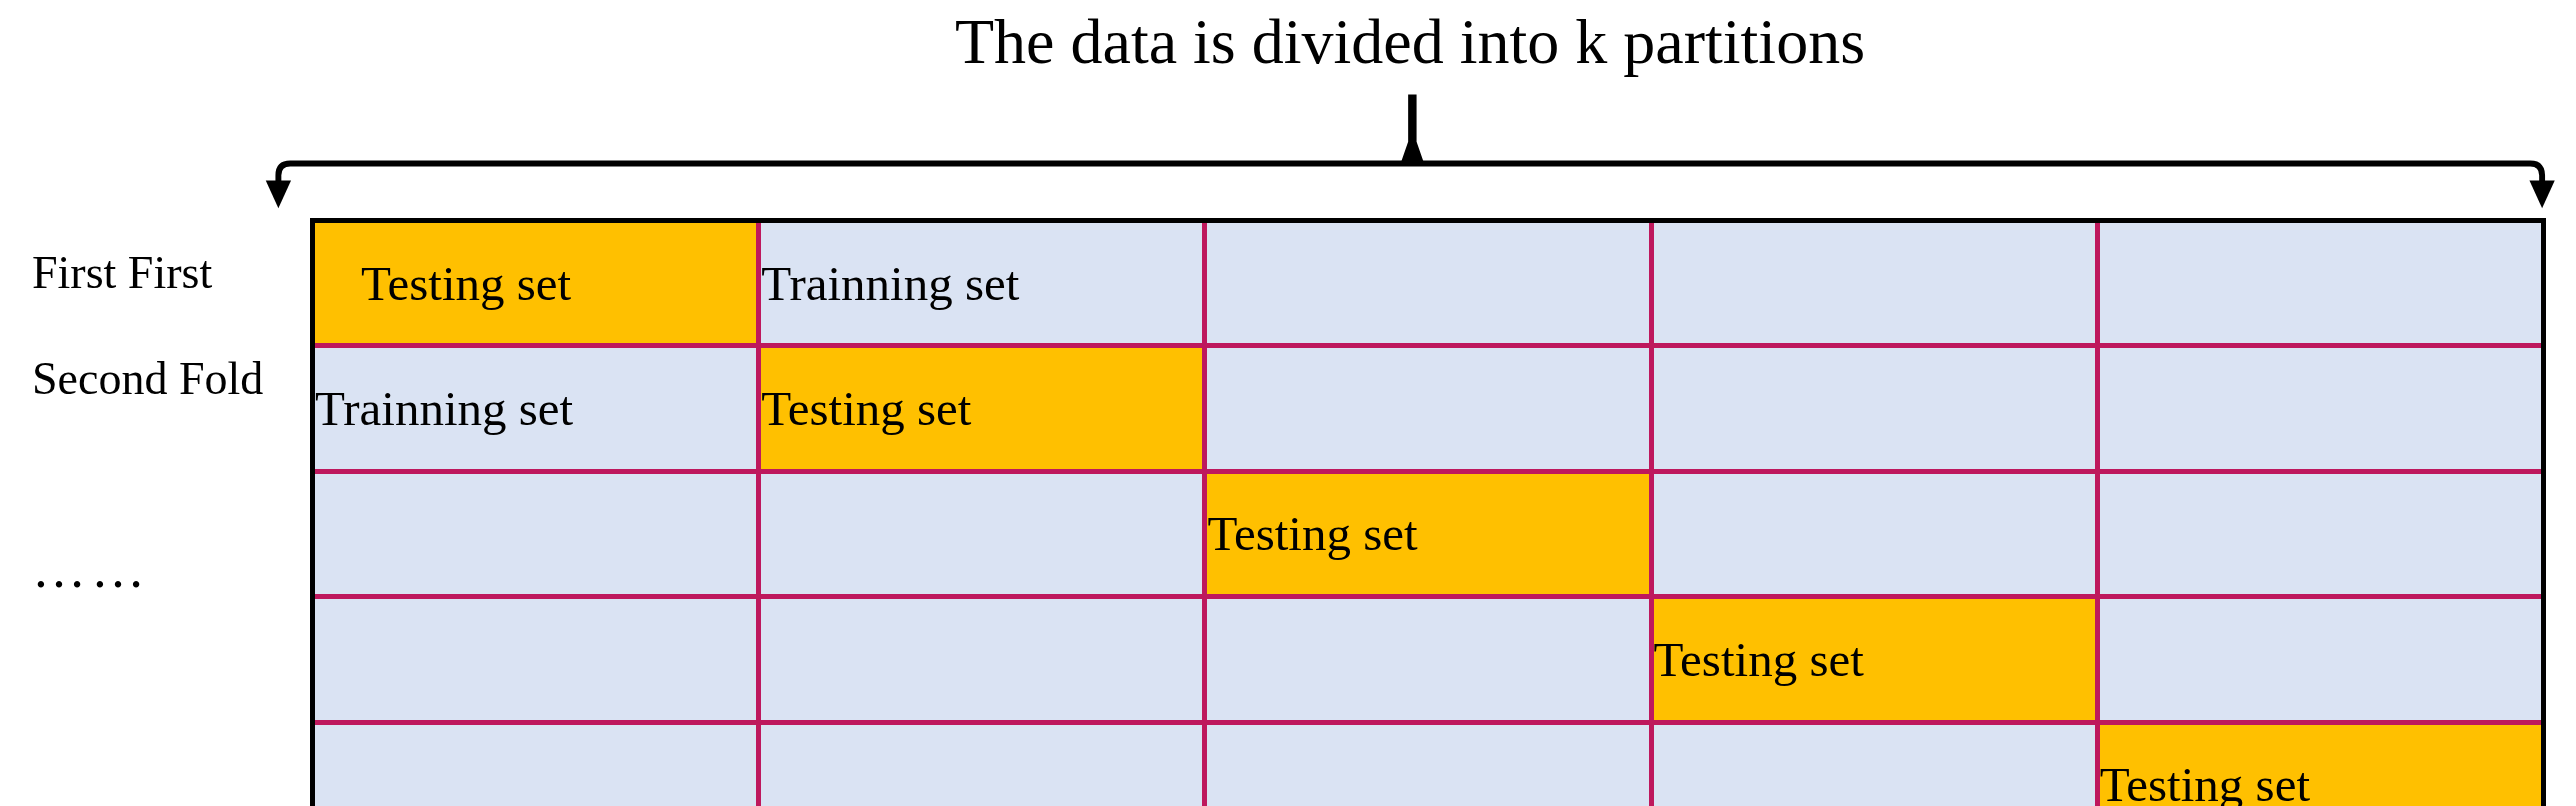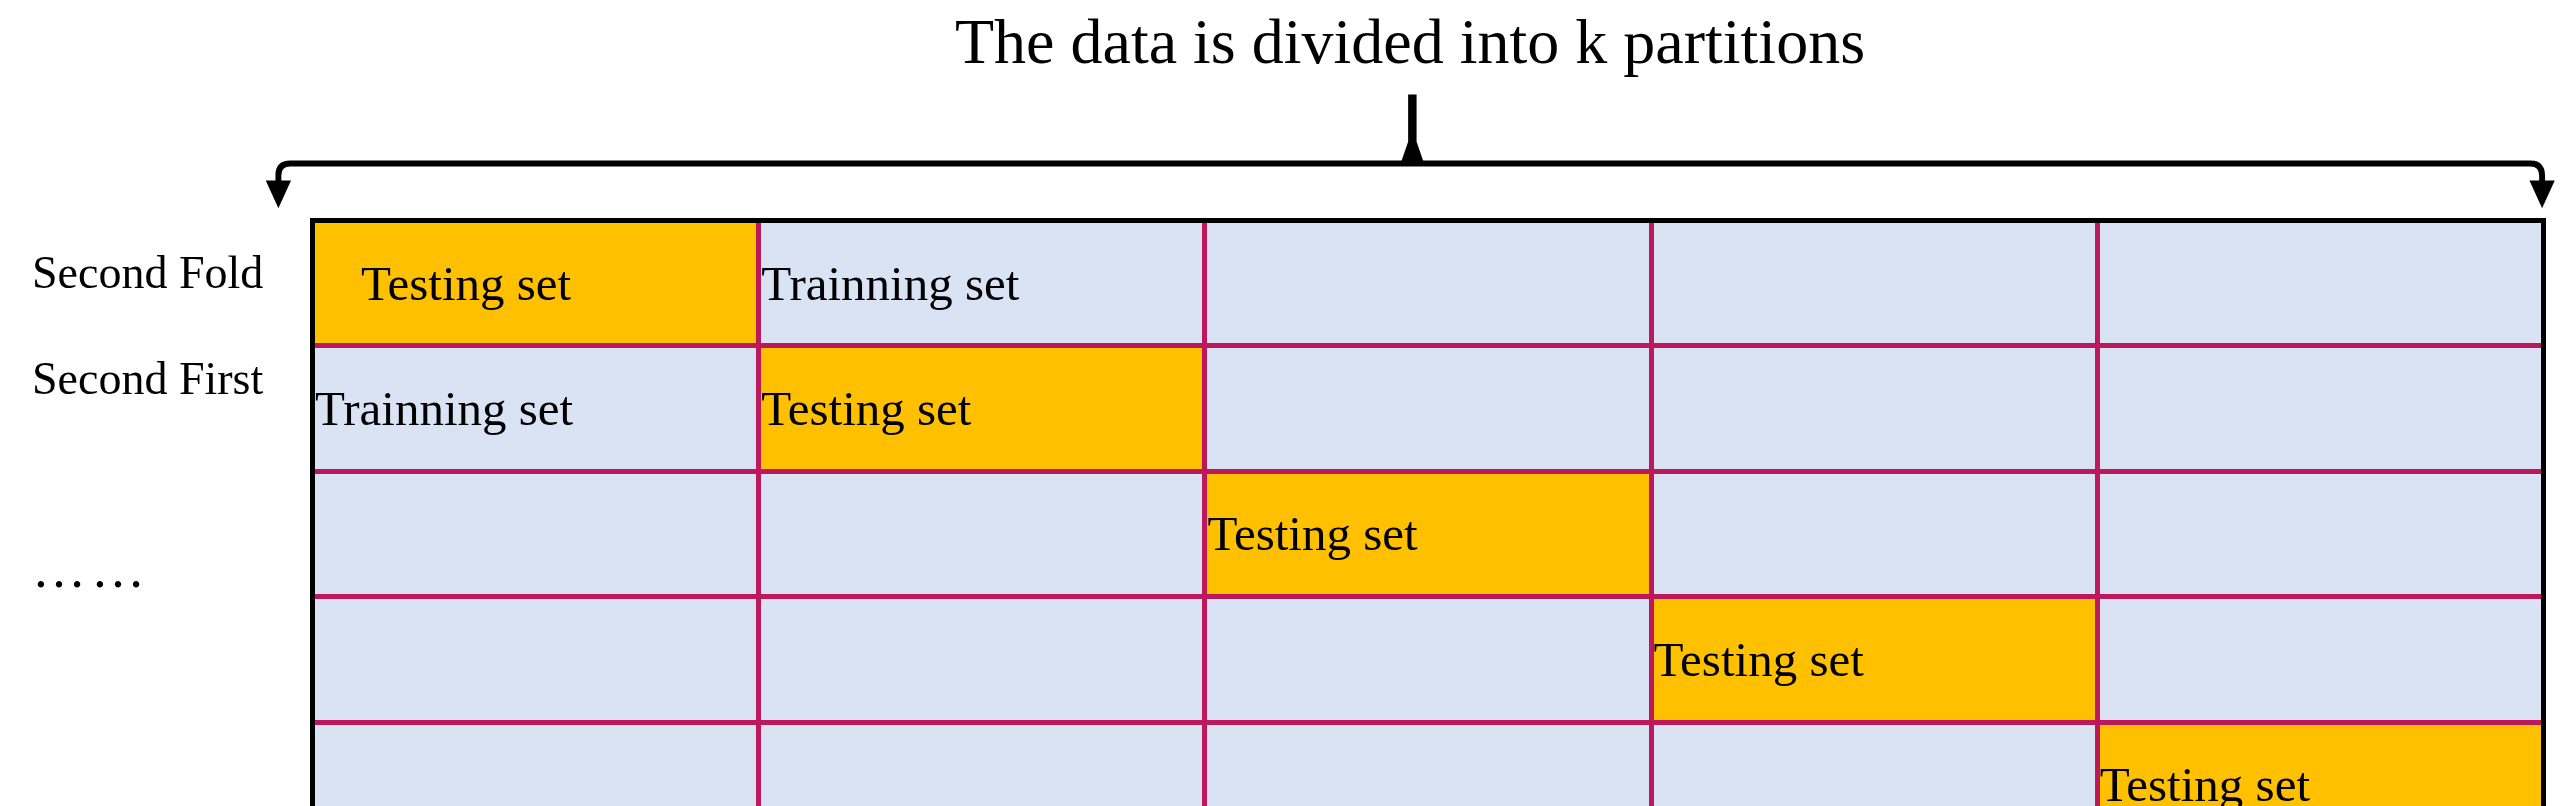--- a/index.html
+++ b/index.html
@@ -82,23 +82,23 @@
 
     <path d="M 330 232 L 330 208 Q 330 194 344 194 L 3001 194 Q 3015 194 3015 208 L 3015 232" fill="none" stroke="#000000" stroke-width="7"></path>
 
     <polygon points="315,214 345,214 330,247" fill="#000000"></polygon>
 
     <polygon points="3000,214 3030,214 3015,247" fill="#000000"></polygon>
 
     <polygon points="1670,112 1680,112 1680,168 1690,197 1660,197 1670,168" fill="#000000"></polygon>
   </svg>
 
-  <div class="row-label first">Second Fold</div>
+  <div class="row-label first">First First</div>
 
-  <div class="row-label second">Second First</div>
+  <div class="row-label second">Second Fold</div>
 
   <div class="row-label dots">……</div>
 
   <div class="fold-table" id="fold-table">
       <div class="cell r0c0" style="background: rgb(255, 192, 0); color: rgb(0, 0, 0);">Testing set</div>
       <div class="cell r0c1" style="background: rgb(218, 227, 243); color: rgb(0, 0, 0);">Trainning set</div>
       <div class="cell r0c2" style="background: rgb(218, 227, 243); color: rgb(0, 0, 0);"></div>
       <div class="cell r0c3" style="background: rgb(218, 227, 243); color: rgb(0, 0, 0);"></div>
       <div class="cell r0c4" style="background: rgb(218, 227, 243); color: rgb(0, 0, 0);"></div>
       <div class="cell r1c0" style="background: rgb(218, 227, 243); color: rgb(0, 0, 0);">Trainning set</div>

